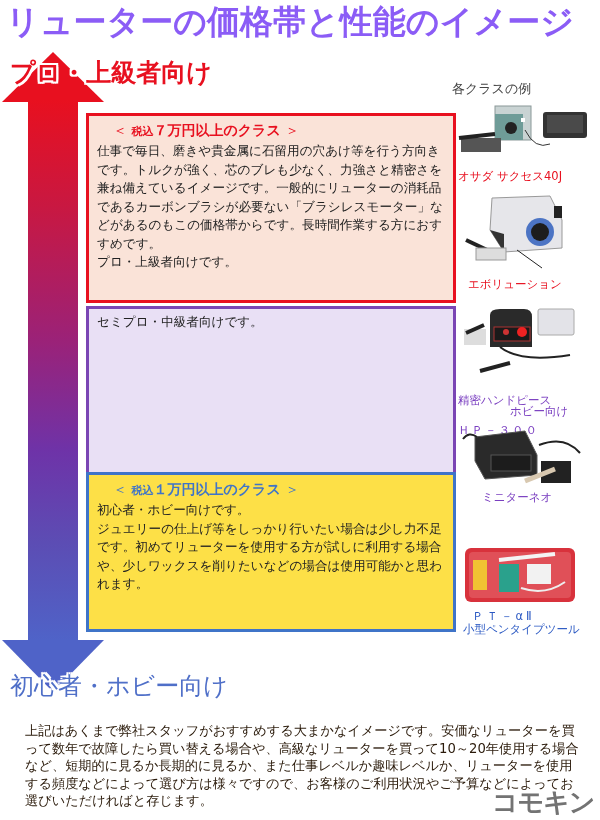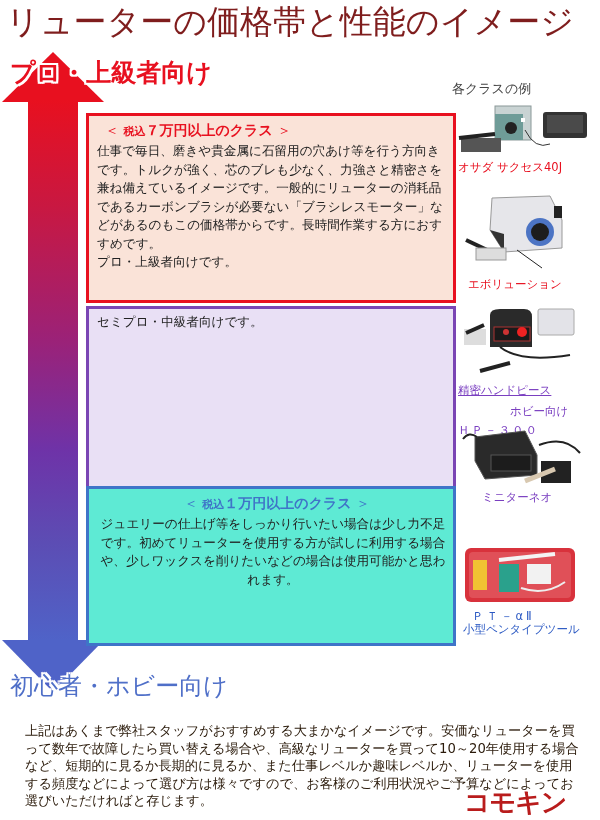--- a/index.html
+++ b/index.html
@@ -3,22 +3,22 @@
 <meta charset="utf-8">
 <style>
   html, body { margin:0; padding:0; }
   body {
     width:600px; height:820px; position:relative; overflow:hidden;
     background:#ffffff;
     font-family:"DejaVu Sans", "Liberation Sans", sans-serif;
   }
   .title {
     position:absolute; left:6px; top:2px; width:594px;
-    font-size:33px; line-height:40px; color:#7f1d1d; letter-spacing:0px;
-    white-space:nowrap; font-weight:normal;
+    font-size:33px; line-height:40px; color:#8b5cf6; letter-spacing:0px;
+    white-space:nowrap; font-weight:bold;
   }
   
   .arrow-shaft {
     position:absolute; left:28px; top:100px; width:50px; height:540px;
     background:linear-gradient(to bottom,#e8101f 0%,#c81842 20%,#9a2279 45%,#6e33a8 65%,#5c4db4 82%,#4f63c8 100%);
   }
   .arrow-head-up {
     position:absolute; left:2px; top:52px; width:0; height:0;
     border-left:51px solid transparent; border-right:51px solid transparent;
     border-bottom:50px solid #e8101f;
@@ -37,48 +37,48 @@
     position:absolute; left:10px; top:671px; font-size:24px; line-height:30px;
     color:#4f6fc8; white-space:nowrap;
     text-shadow:-2px -2px 0 #fff, 2px -2px 0 #fff, -2px 2px 0 #fff, 2px 2px 0 #fff, 0 2px 0 #fff, 0 -2px 0 #fff, 2px 0 0 #fff, -2px 0 0 #fff;
   }
   
   .box {
     position:absolute; left:86px; width:352px; padding:4px 4px 0 8px;
     font-size:12.6px; line-height:18.5px; color:#222;
     box-sizing:content-box;
   }
-  .box .head { font-size:14px; line-height:20px; white-space:nowrap; margin-left:8px; }
+  .box .head { font-size:14px; line-height:20px; white-space:nowrap; margin-left:16px; }
   .box .head .tax { font-size:11px; font-weight:bold; }
   .box .head .amt { font-weight:bold; }
   .box p { margin:0; }
   .box-pro { top:113px; height:180px; background:#fae3d8; border:3px solid #e8101f; }
   .box-pro .head { color:#e8101f; }
   .box-mid { top:306px; height:182px; background:#e9e0f5; border:3px solid #7a45b4; }
   .box-mid .head { color:#7a45b4; }
-  .box-beg { top:486px; height:150px; background:#5eead4; border:3px solid #3f74c8;text-align:center; }
+  .box-beg { top:472px; height:150px; background:#fde047; border:3px solid #3f74c8; }
   .box-beg .head { color:#3f74c8; }
 
   .examples-label {
     position:absolute; left:452px; top:80px; font-size:13px; color:#444; white-space:nowrap;
   }
   
   .prod { position:absolute; }
   .cap { position:absolute; font-size:11.5px; line-height:13px; white-space:nowrap; }
   .cap-red { color:#e8101f; }
   .cap-purple { color:#7a3fc0; }
   .cap-blue { color:#2b59c3; }
 
   .footer {
     position:absolute; left:25px; top:722px; width:560px;
     font-size:13.2px; line-height:17.5px; color:#2a1a0a;
   }
   .logo {
-    position:absolute; left:464px; top:788px; font-size:26px; line-height:28px;
-    font-weight:bold; color:#b91c1c; letter-spacing:-1px; white-space:nowrap;
+    position:absolute; left:492px; top:788px; font-size:26px; line-height:28px;
+    font-weight:bold; color:#737373; letter-spacing:-1px; white-space:nowrap;
   }
 </style>
 </head>
 <body>
 
 <div class="title">リューターの価格帯と性能のイメージ</div>
 
 <div>
   <div class="arrow-head-up"></div>
   <div class="arrow-shaft"></div>
@@ -96,39 +96,40 @@
 </div>
 
 <div class="box box-mid">
   <p>セミプロ・中級者向けです。</p>
 </div>
 
 <div class="box box-beg">
   <div class="head">
     <span>＜ </span><span class="tax">税込</span><span class="amt">１万円以上のクラス</span><span> ＞</span>
   </div>
+  <p>初心者・ホビー向けです。</p>
   <p>ジュエリーの仕上げ等をしっかり行いたい場合は少し力不足です。初めてリューターを使用する方が試しに利用する場合や、少しワックスを削りたいなどの場合は使用可能かと思われます。</p>
 </div>
 
 <div class="examples-label">各クラスの例</div>
 
 <div class="prod" style="left:455px;top:100px;width:140px;height:62px;">
   <svg width="140" height="62" viewBox="0 0 140 62">
     <rect x="40" y="6" width="36" height="34" fill="#c9d3d3" stroke="#8a9898"></rect>
     <rect x="40" y="14" width="28" height="26" fill="#6f9c98"></rect>
     <circle cx="56" cy="28" r="6" fill="#222"></circle>
     <rect x="66" y="18" width="4" height="4" fill="#fff"></rect>
     <rect x="88" y="12" width="44" height="26" rx="3" fill="#333"></rect>
     <rect x="92" y="15" width="36" height="18" fill="#4a4a4a"></rect>
     <rect x="6" y="38" width="40" height="14" fill="#555"></rect>
     <path d="M4 38 L40 34" stroke="#222" stroke-width="4"></path>
     <path d="M70 30 Q80 50 95 44" stroke="#333" fill="none"></path>
   </svg>
 </div>
-<div class="cap cap-red" style="left:458px;top:161px;">オサダ サクセス40J</div>
+<div class="cap cap-red" style="left:458px;top:170px;">オサダ サクセス40J</div>
 
 <div class="prod" style="left:462px;top:190px;width:120px;height:80px;">
   <svg width="120" height="80" viewBox="0 0 120 80">
     <path d="M30 8 L88 6 L100 30 L100 58 L42 62 L28 40 Z" fill="#e6e6ea" stroke="#999"></path>
     <path d="M28 40 L42 62 L42 44 Z" fill="#333"></path>
     <circle cx="78" cy="42" r="14" fill="#4c74c4"></circle>
     <circle cx="78" cy="42" r="9" fill="#1d1d1d"></circle>
     <rect x="92" y="16" width="8" height="12" fill="#222"></rect>
     <path d="M4 50 L38 66" stroke="#222" stroke-width="4"></path>
     <rect x="14" y="58" width="30" height="12" fill="#ddd" stroke="#999"></rect>
@@ -144,21 +145,21 @@
     <circle cx="62" cy="27" r="5" fill="#e22"></circle>
     <circle cx="46" cy="27" r="3" fill="#c33"></circle>
     <rect x="78" y="4" width="36" height="26" rx="2" fill="#e3e3e8" stroke="#aaa"></rect>
     <rect x="4" y="24" width="22" height="16" fill="#ddd"></rect>
     <path d="M6 28 L24 20" stroke="#222" stroke-width="4"></path>
     <path d="M40 42 Q60 58 110 50" stroke="#222" fill="none" stroke-width="2"></path>
     <path d="M20 66 L50 58" stroke="#222" stroke-width="4"></path>
   </svg>
 </div>
 <div class="cap cap-purple" style="left:458px;top:380px;letter-spacing:2px;margin-top:44px;">ＨＰ－３００</div>
-<div class="cap cap-purple" style="left:458px;top:384px;text-decoration:underline;">精密ハンドピース</div>
+<div class="cap cap-purple" style="left:458px;top:394px;">精密ハンドピース</div>
 <div class="cap cap-purple" style="left:510px;top:405px;">ホビー向け</div>
 
 <div class="prod" style="left:455px;top:425px;width:135px;height:65px;">
   <svg width="135" height="65" viewBox="0 0 135 65">
     <path d="M20 12 L70 6 L82 30 L82 50 L30 54 L20 36 Z" fill="#2a2a2a" stroke="#555"></path>
     <rect x="36" y="30" width="40" height="16" fill="#1c1c1c" stroke="#555"></rect>
     <path d="M8 14 Q14 6 22 12" stroke="#222" fill="none" stroke-width="2"></path>
     <path d="M84 20 Q110 10 125 28" stroke="#222" fill="none" stroke-width="2"></path>
     <rect x="86" y="36" width="30" height="22" fill="#222"></rect>
     <path d="M70 56 L100 44" stroke="#d8c8b0" stroke-width="5"></path>

